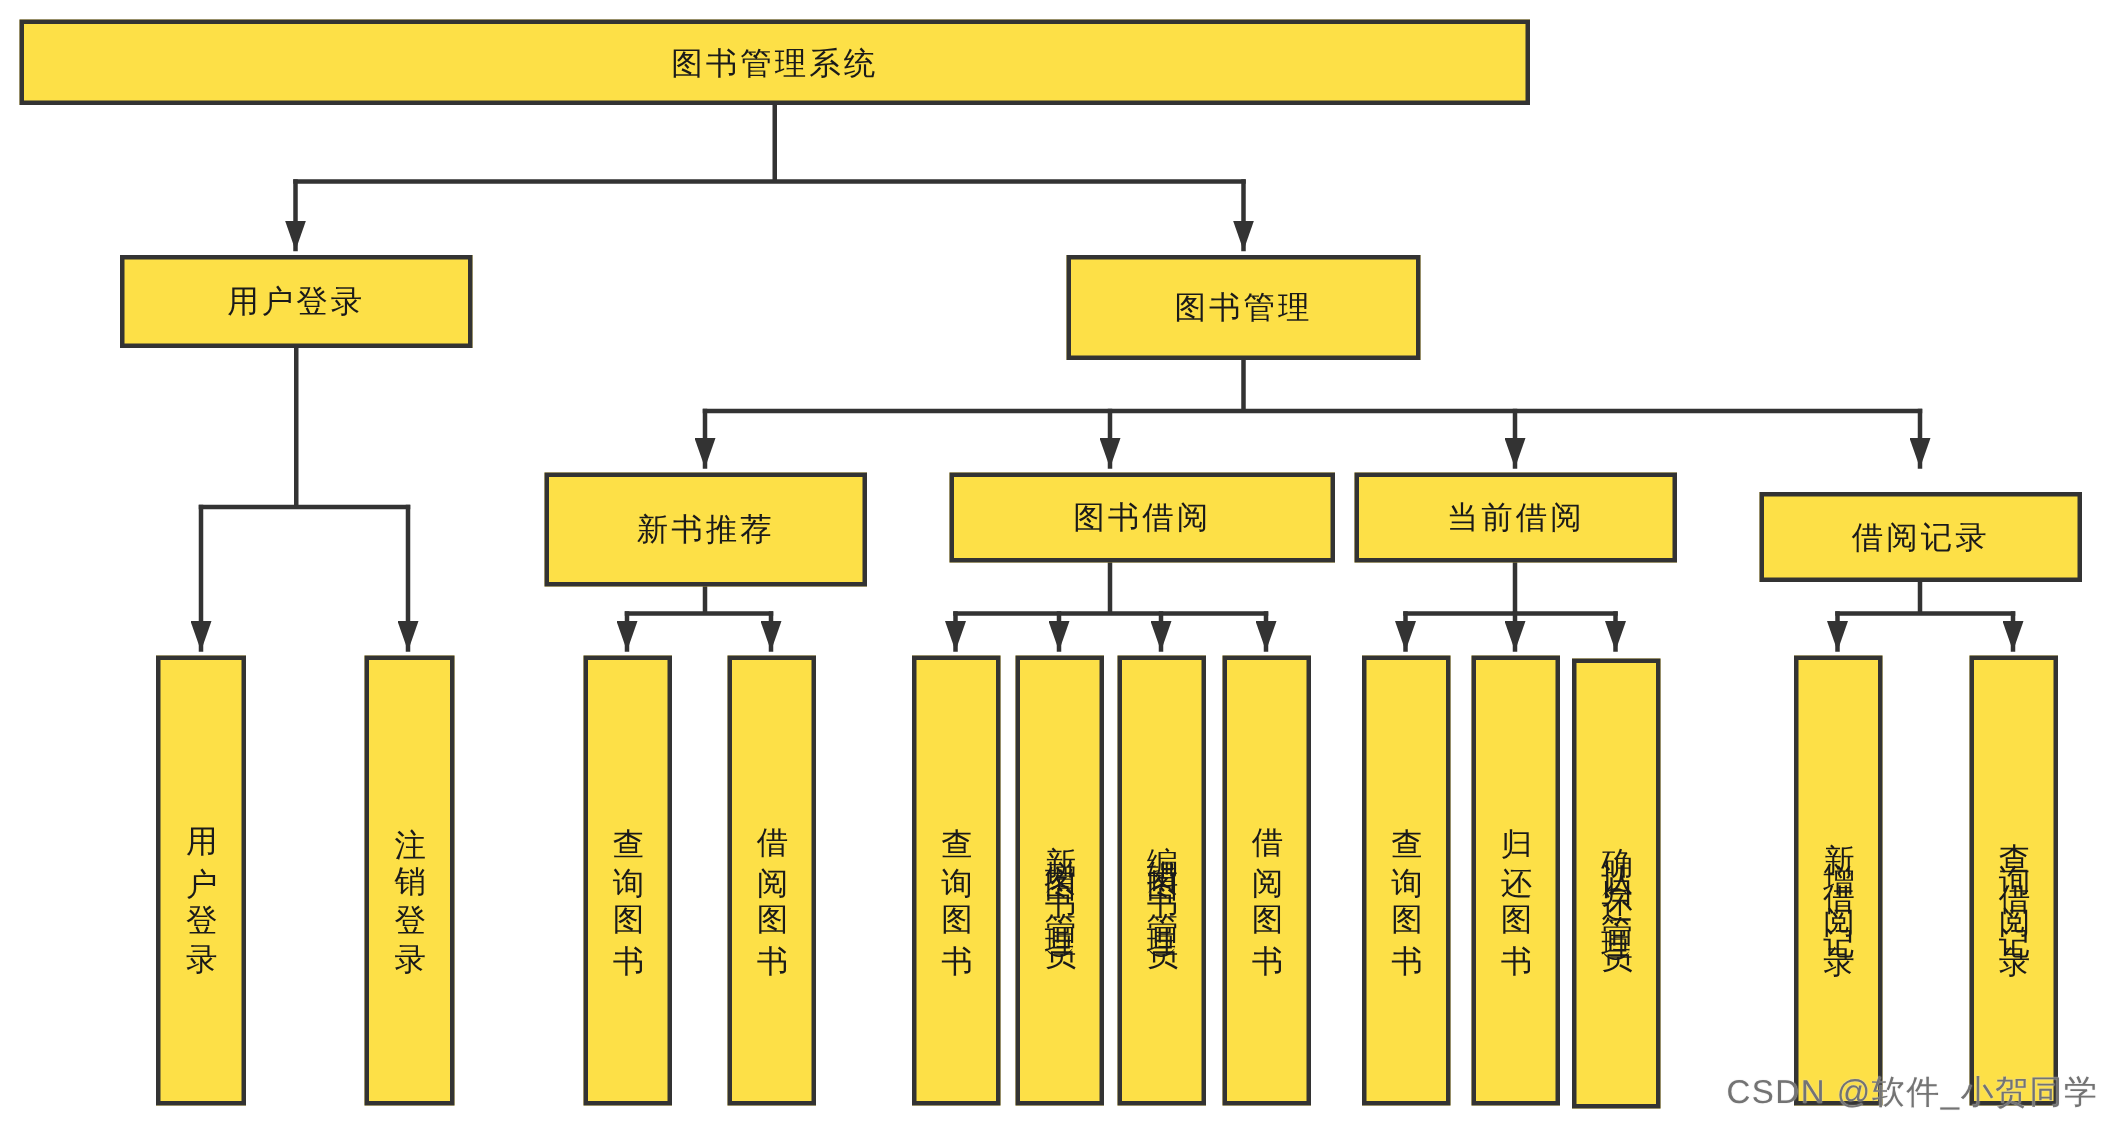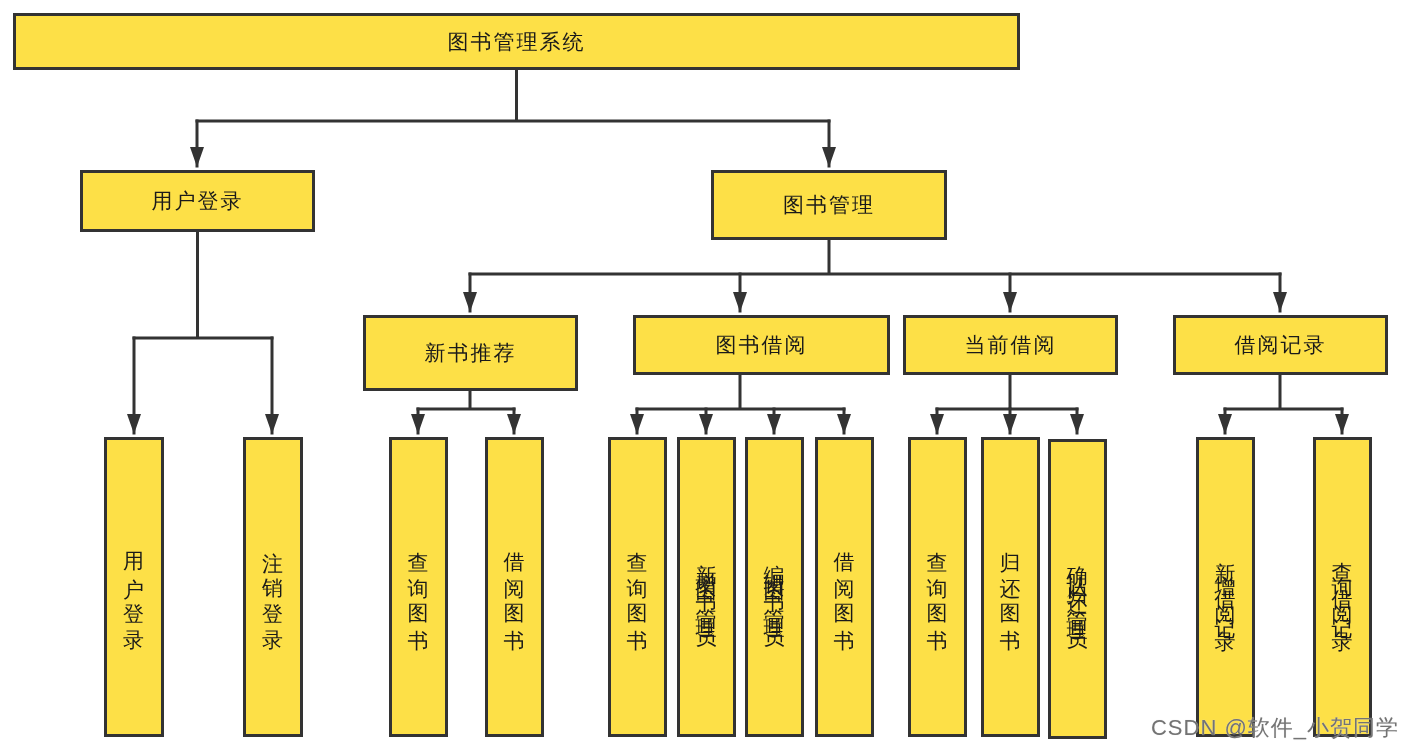--- a/index.html
+++ b/index.html
@@ -109,21 +109,21 @@
 
   <div class="node hnode" style="left:363px; top:315px; width:215px; height:76px;">
     <span>新书推荐</span>
   </div>
   <div class="node hnode" style="left:633px; top:315px; width:257px; height:60px;">
     <span>图书借阅</span>
   </div>
   <div class="node hnode" style="left:903px; top:315px; width:215px; height:60px;">
     <span>当前借阅</span>
   </div>
-  <div class="node hnode" style="left:1173px; top:315px; width:215px; height:60px;text-align:right;">
+  <div class="node hnode" style="left:1173px; top:328px; width:215px; height:60px;text-align:right;">
     <span>借阅记录</span>
   </div>
 
   <div class="node vnode sp-wide" style="left:104px; top:437px; width:60px; height:300px;">
     <span>用户登录</span>
   </div>
   <div class="node vnode sp-wide" style="left:243px; top:437px; width:60px; height:300px;">
     <span>注销登录</span>
   </div>
 

